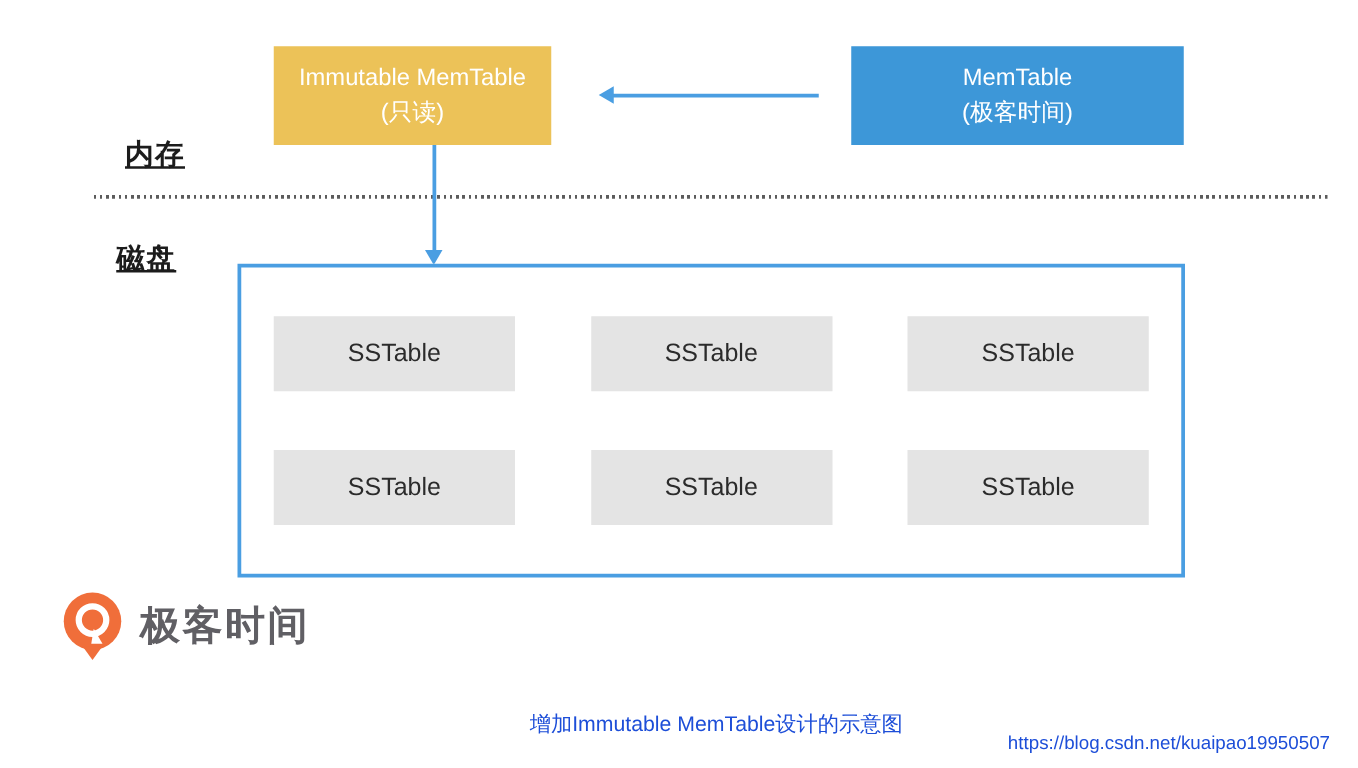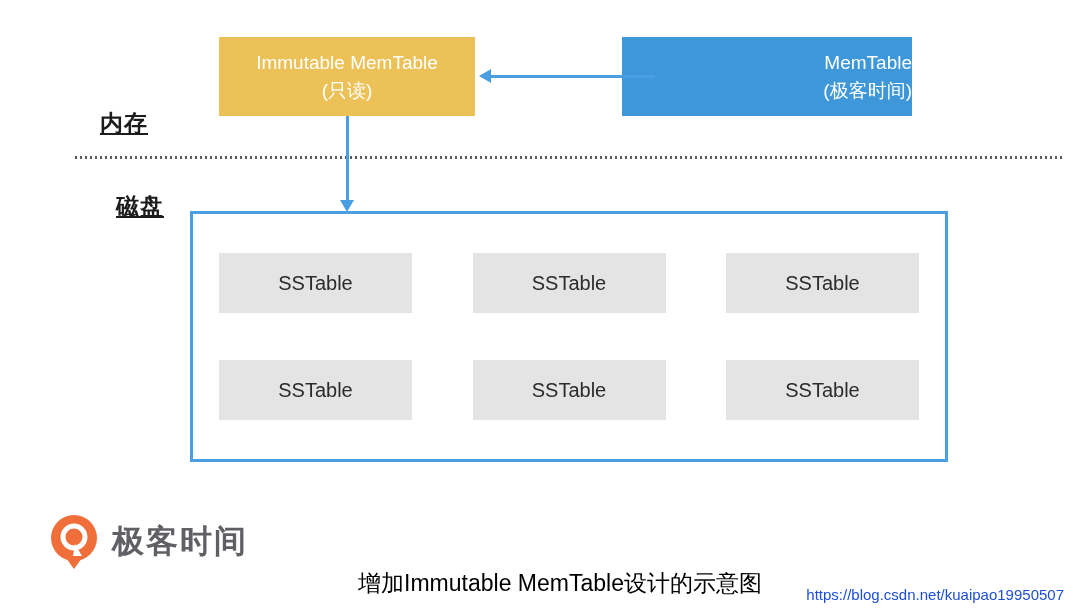--- a/index.html
+++ b/index.html
@@ -12,30 +12,30 @@
   }
   .abs { position: absolute; }
 
   
   .tier-label {
     font-size: 23px; font-weight: 600; color: #1c1c1c;
     letter-spacing: 1px;
     text-decoration: underline;
   }
   #memory-label { left: 100px; top: 108px; }
-  #disk-label   { left: 116px; top: 191px; }
+  #disk-label   { left: 93px; top: 191px; }
 
   
   .mem-box {
     display: flex; flex-direction: column; align-items: center; justify-content: center;
     color: #ffffff; text-align: center;
     font-size: 19px; line-height: 1.45;
   }
-  #immutable-box { left: 219px; top: 37px; width: 256px; height: 79px; background: var(--box-yellow); }
-  #memtable-box  { left: 622px; top: 37px; width: 290px; height: 79px; background: var(--box-blue); align-items: flex-end; }
+  #immutable-box { left: 219px; top: 37px; width: 222px; height: 79px; background: var(--box-yellow); }
+  #memtable-box  { left: 681px; top: 37px; width: 266px; height: 79px; background: var(--box-blue); }
 
   
   .arrow-line { background: var(--arrow-blue); }
   #h-arrow-line { left: 490px; top: 75px; width: 165px; height: 3px; }
   #h-arrow-head {
     left: 479px; top: 69px; width: 0; height: 0;
     border-top: 7px solid transparent; border-bottom: 7px solid transparent;
     border-right: 12px solid var(--arrow-blue);
   }
   #v-arrow-line { left: 346px; top: 116px; width: 3px; height: 86px; }
@@ -60,29 +60,29 @@
     display: flex; flex-direction: column; justify-content: space-between;
   }
   .sstable-row { display: flex; justify-content: space-between; }
   .sstable-box {
     width: 193px; height: 60px; background: var(--gray-box);
     color: #2b2b2b; font-size: 20px;
     display: flex; align-items: center; justify-content: center;
   }
 
   
-  #logo { left: 48px; top: 514px; display: flex; align-items: center; gap: 12px; }
+  #logo { left: 48px; top: 473px; display: flex; align-items: center; gap: 12px; }
   #logo-text {
     font-size: 32px; font-weight: bold; color: #605f64; letter-spacing: 2px;
   }
 
   
   #caption {
-    left: 560px; top: 568px; transform: translateX(-50%);
-    font-size: 23px; color: #000000; white-space: nowrap;
+    left: 573px; top: 568px; transform: translateX(-50%);
+    font-size: 17px; color: #1d4ed8; white-space: nowrap;
   }
   #watermark {
     right: 22px; top: 586px;
     font-size: 15px; color: #1d4ed8; white-space: nowrap;
   }
 </style>
 </head>
 <body>
 
 <div class="abs tier-label" id="memory-label">内存</div>

